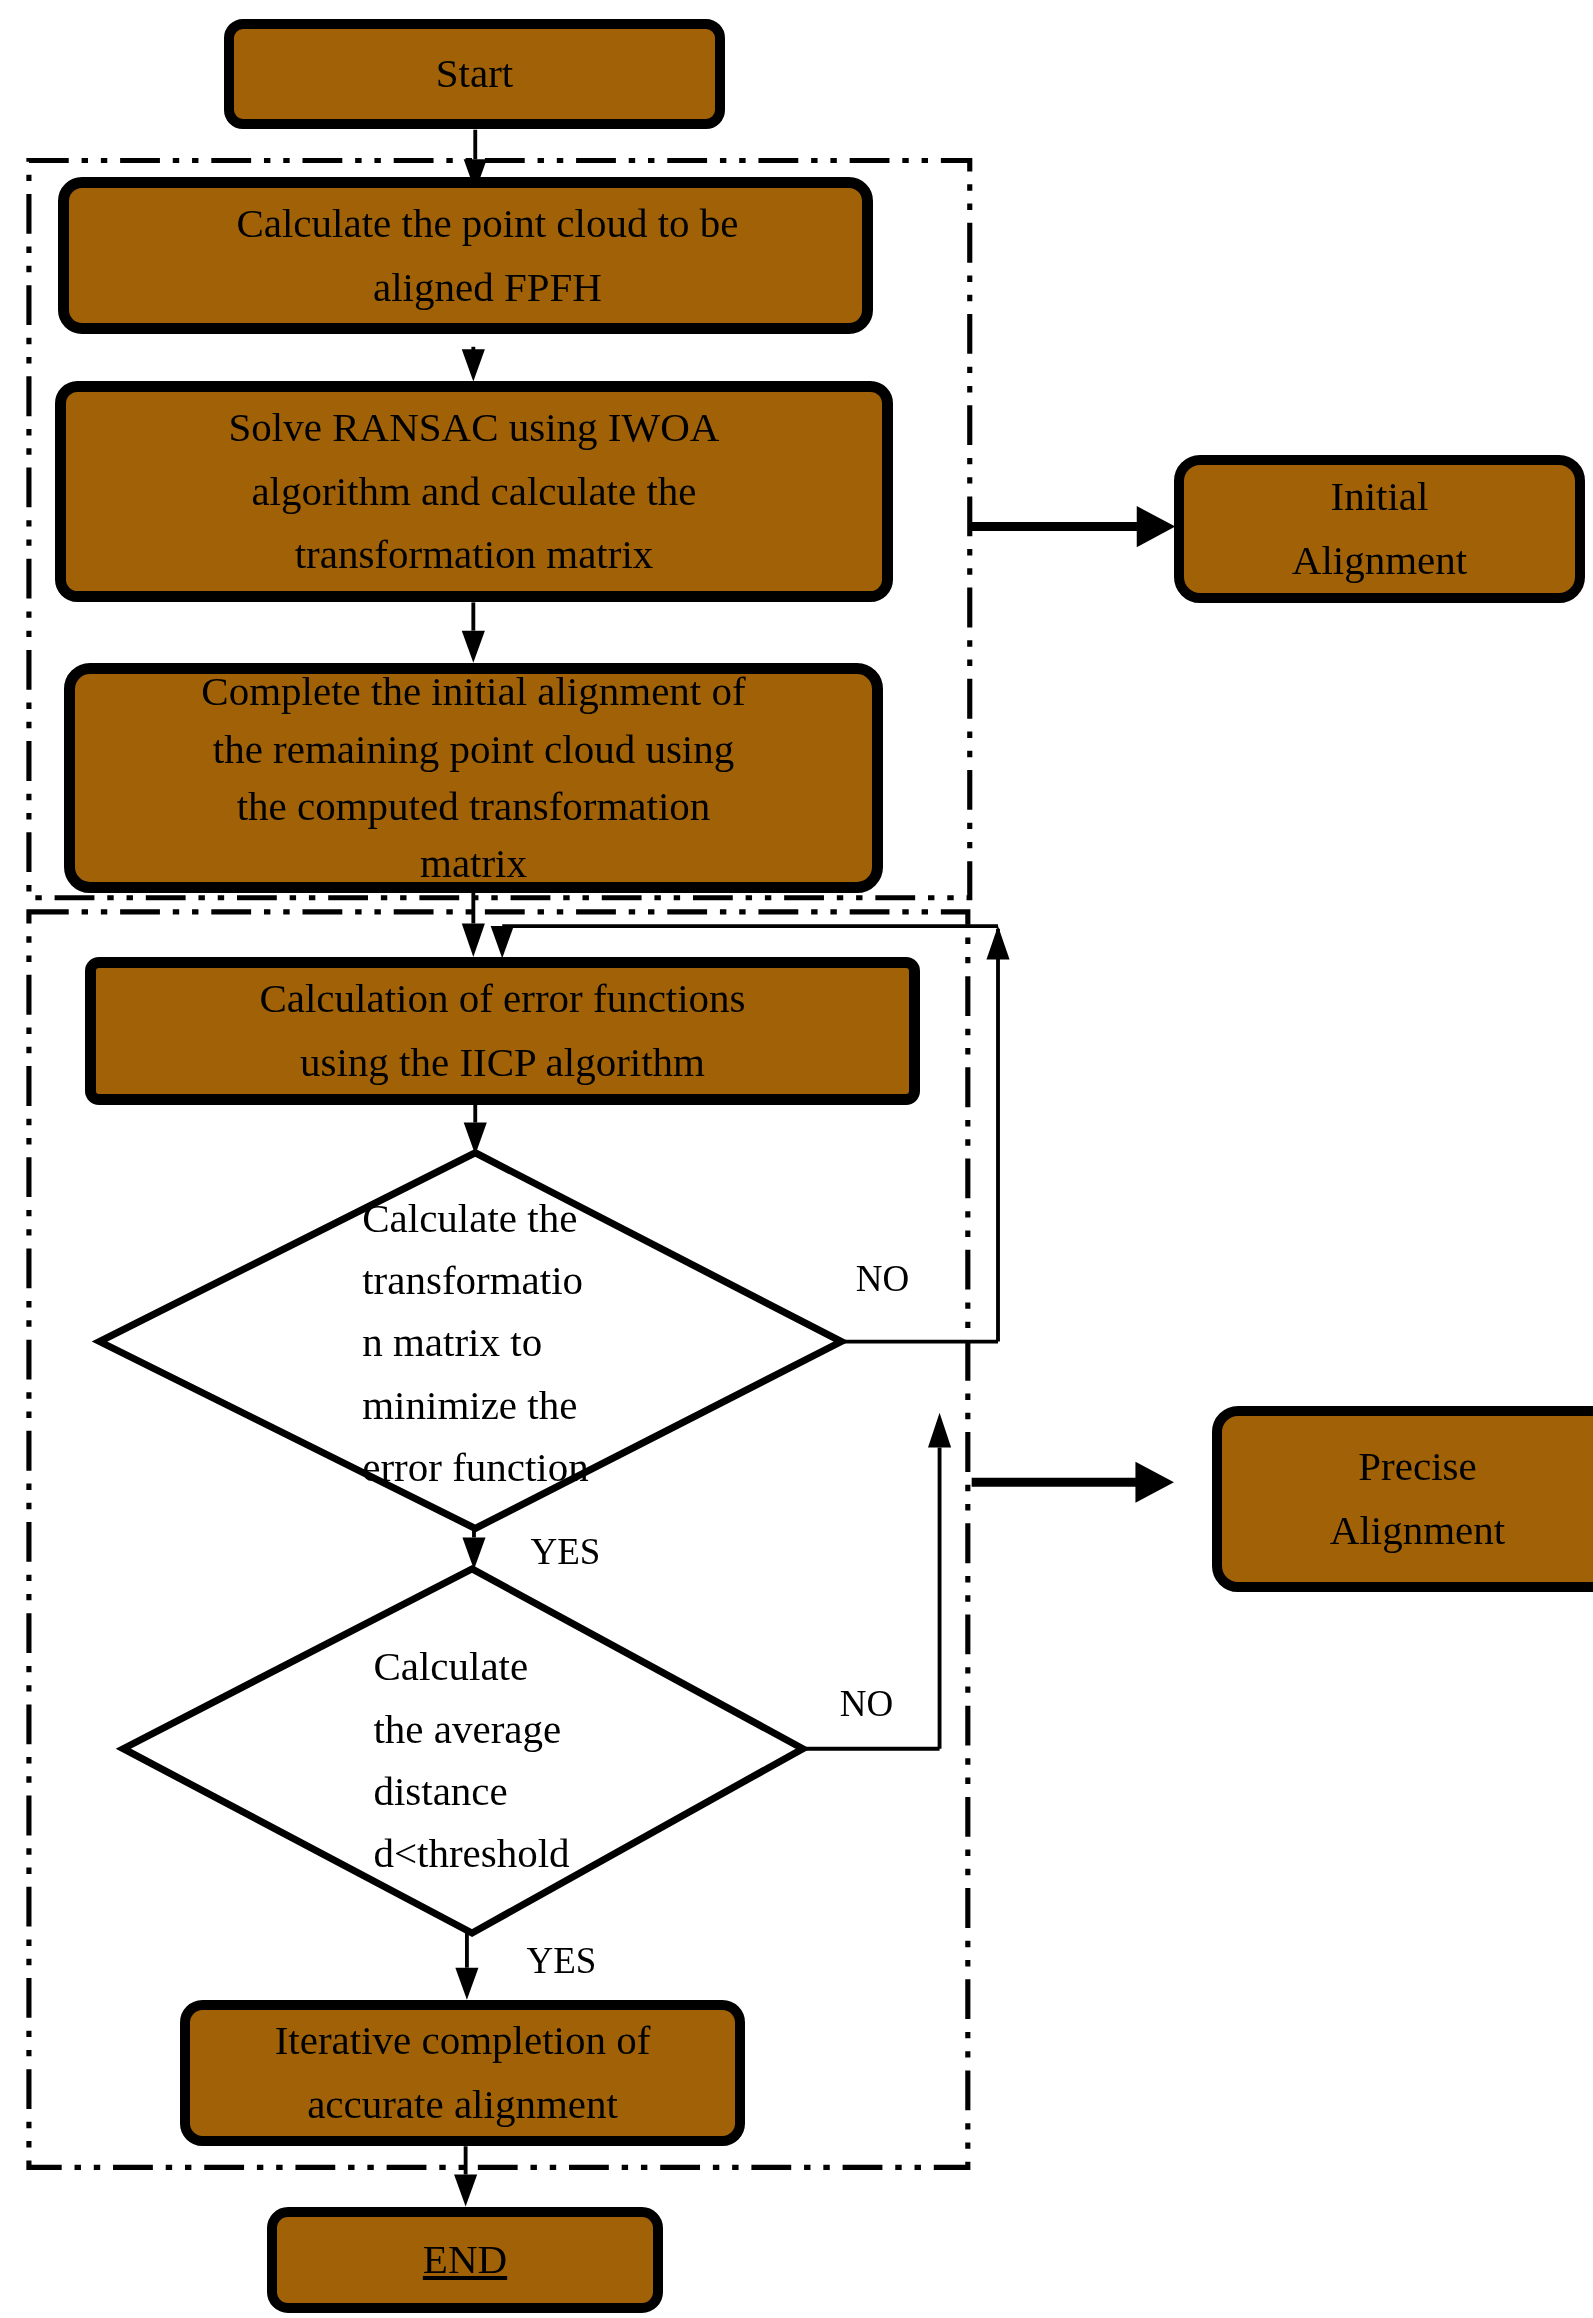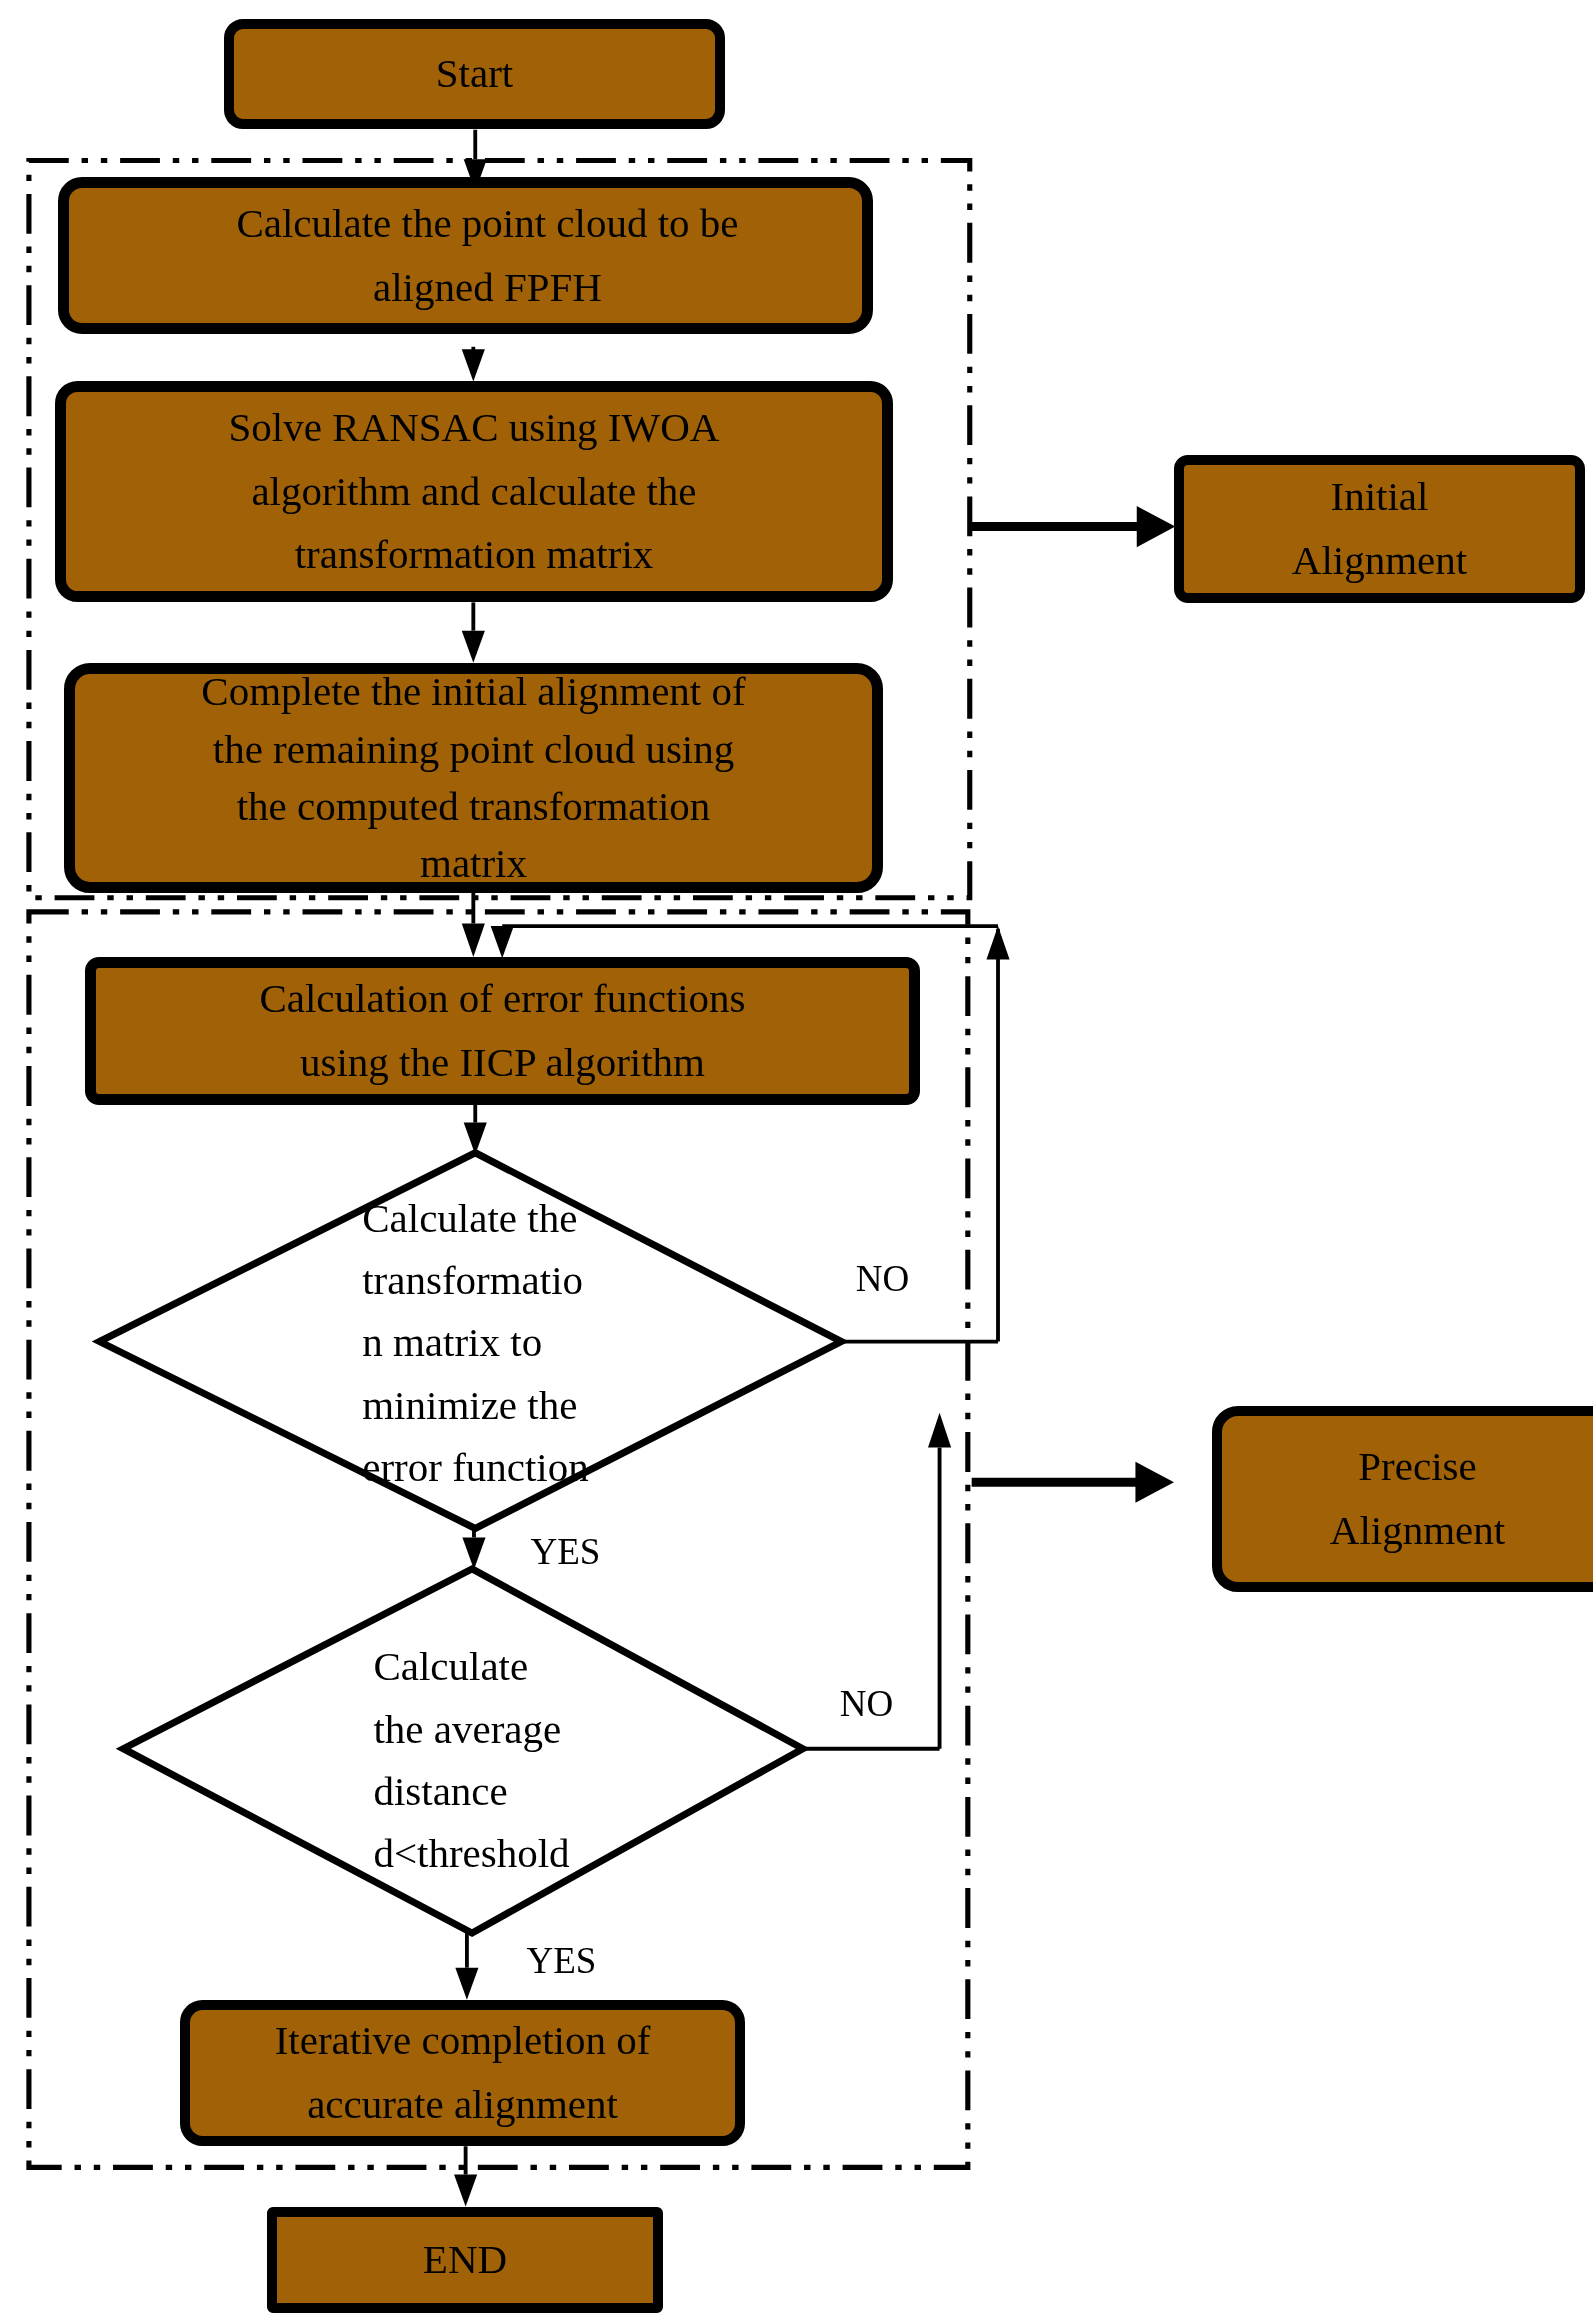--- a/index.html
+++ b/index.html
@@ -62,22 +62,22 @@
   .head  { fill: #000; stroke: none; }
   .shape { fill: #ffffff; stroke: #000; stroke-width: 11; }
 
   
   #n-start     { left: 224px;  top: 19px;   width: 501px;  height: 110px;  border-radius: 19px; }
   #n-fpfh      { left: 58px;   top: 177px;  width: 815px; height: 157px;  border-radius: 24px; padding-left: 44px; }
   #n-ransac    { left: 55px;   top: 381px;  width: 838px; height: 221px;  border-radius: 22.5px; }
   #n-complete  { left: 64px;  top: 663px; width: 819px; height: 230px;  border-radius: 26px; line-height: 1.4; }
   #n-iicp      { left: 85px;  top: 957px; width: 835px; height: 148px;  border-radius: 14px; }
   #n-iterative { left: 180px;  top: 2000px; width: 565px;  height: 146px;  border-radius: 22.5px; }
-  #n-end       { left: 267px;  top: 2207px; width: 396px;  height: 106px;  border-radius: 6px; }
-  #n-initial   { left: 1174px; top: 455px;  width: 411px;  height: 148px;  border-radius: 14px; }
+  #n-end       { left: 267px;  top: 2207px; width: 396px;  height: 106px;  border-radius: 21px; text-decoration: underline; }
+  #n-initial   { left: 1174px; top: 455px;  width: 411px;  height: 148px;  border-radius: 26px; }
   #n-precise   { left: 1212px; top: 1406px; width: 411px;  height: 186px;  border-radius: 26px; }
 
   #t-diamond1  { left: 283px;  top: 1185px; width: 385px;  height: 315px; line-height: 1.52; }
   #t-diamond2  { left: 279px;  top: 1625px; width: 385px;  height: 270px; line-height: 1.52; }
 
   #l-no1  { left: 841px; top: 1260px; width: 83px; }
   #l-yes1 { left: 514px;  top: 1533px; width: 103px; }
   #l-no2  { left: 825px; top: 1685px; width: 83px; }
   #l-yes2 { left: 510px;  top: 1942px; width: 103px; }
 </style>

